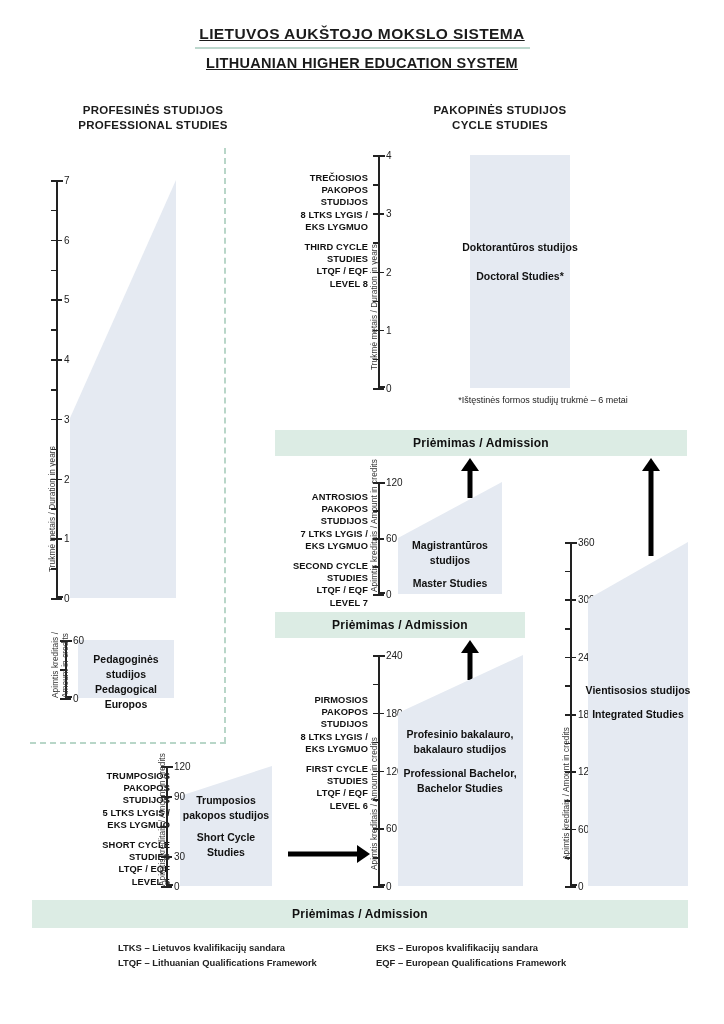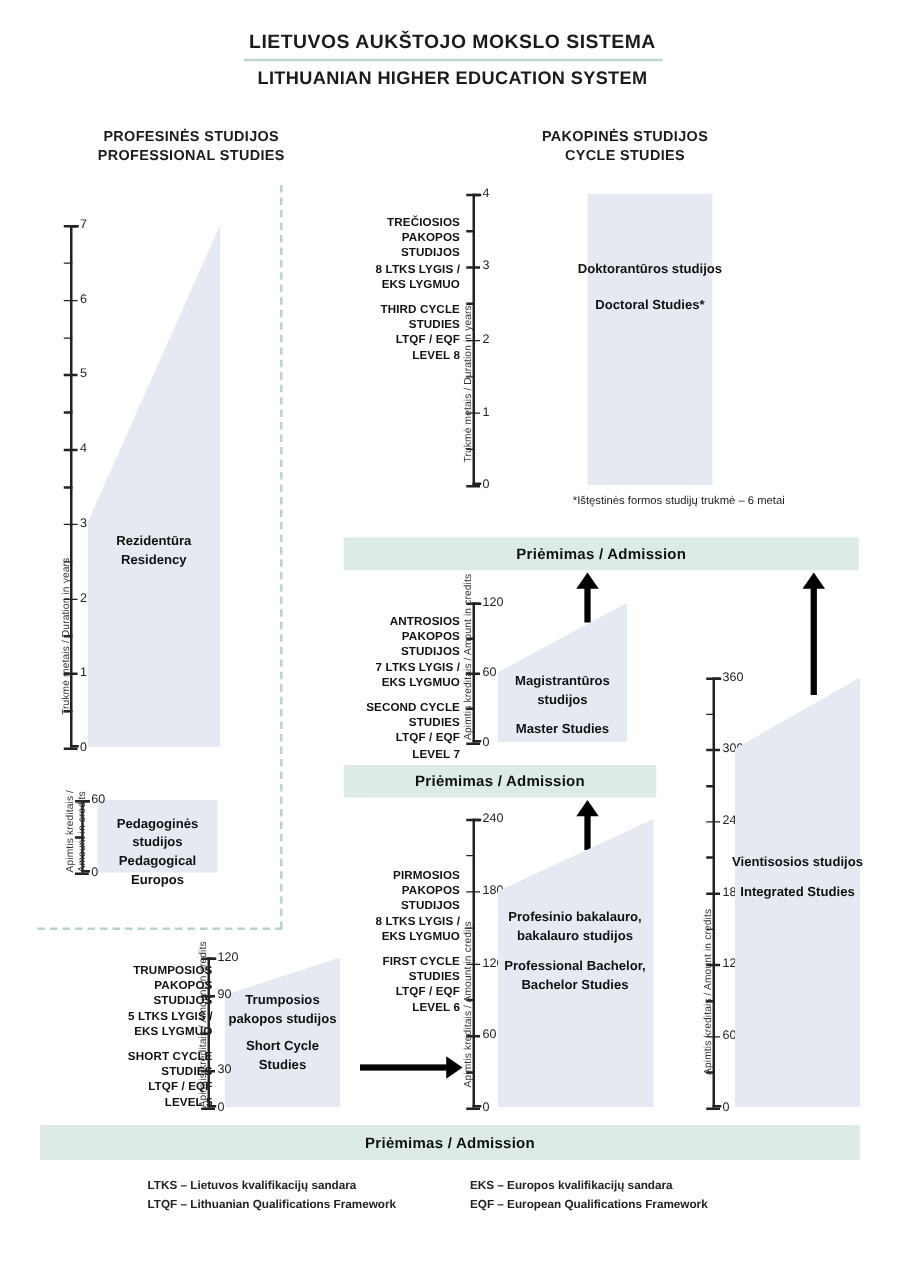--- a/index.html
+++ b/index.html
@@ -5,21 +5,21 @@
   html,body{margin:0;padding:0;}
   body{
     width:724px;height:1024px;background:#ffffff;
     font-family:"Liberation Sans", sans-serif;
     color:#1b1b1b;position:relative;overflow:hidden;
   }
   .stage{position:absolute;left:0;top:0;width:724px;height:1024px;}
   .abs{position:absolute;}
 
   
-  #title-block{left:0;top:24px;width:724px;text-align:center;}
+  #title-block{left:0;top:24px;width:724px;text-align:center;text-decoration:underline;}
   #title-lt{font-size:15.5px;font-weight:bold;letter-spacing:.4px;line-height:20px;}
   #title-rule{width:335px;height:2px;background:#bcd7cd;margin:3px auto 4px auto;}
   #title-en{font-size:14.5px;font-weight:bold;letter-spacing:.3px;line-height:20px;}
 
   .section-head{text-align:center;font-size:11.5px;font-weight:bold;line-height:15px;letter-spacing:.3px;}
   .shape-label{position:absolute;text-align:center;font-size:10.5px;font-weight:bold;line-height:15px;color:#111;}
 
   
   .axis{position:absolute;}
   .axis .spine{position:absolute;left:0;top:0;width:1.6px;height:100%;background:#222;}
@@ -78,24 +78,20 @@
     <div>CYCLE STUDIES</div>
   </div>
 
   <div class="dash-v abs" style="left:224px;top:148px;height:595px;"></div>
   <div class="dash-h abs" style="left:30px;top:742px;width:196px;"></div>
 
   <div class="abs" style="left:70px;top:180px;width:106px;height:418px;overflow:hidden;">
     <svg width="106" height="418" viewBox="0 0 106 418" xmlns="http://www.w3.org/2000/svg">
       <polygon points="0,238 106,0 106,418 0,418" fill="#e5eaf2"></polygon>
     </svg>
-  </div>
-  <div class="shape-label" style="left:70px;top:426px;width:106px;">
-    <div>Rezidentūra</div>
-    <div>Residency</div>
   </div>
 
   <div class="axis" style="left:56px;top:180px;height:418px;">
     <div class="spine"></div>
     <div class="cap" style="top:0;"></div>
     <div class="cap" style="bottom:0;"></div>
 
     <div class="tick major" style="top:0px;"></div>
     <div class="tlab" style="top:0px;">7</div>
     <div class="tick minor" style="top:29.9px;"></div>
@@ -217,21 +213,21 @@
     <div class="tick minor" style="top:145.6px;"></div>
     <div class="tick major" style="top:174.7px;"></div>
     <div class="tlab" style="top:174.7px;">1</div>
     <div class="tick minor" style="top:203.9px;"></div>
     <div class="tick major" style="top:233px;"></div>
     <div class="tlab" style="top:233px;">0</div>
     <div class="axis-title" style="left:-8px;top:215px;">Trukmė metais / Duration in years</div>
   </div>
 
   <div class="abs" style="left:470px;top:155px;width:100px;height:233px;background:#e5eaf2;"></div>
-  <div class="shape-label" style="left:460px;top:208px;width:120px;">
+  <div class="shape-label" style="left:460px;top:240px;width:120px;">
     <div>Doktorantūros studijos</div>
     <div style="height:14px;"></div>
     <div>Doctoral Studies*</div>
   </div>
 
   <div class="footnote" style="left:398px;top:394px;width:290px;">
     <div>*Ištęstinės formos studijų trukmė – 6 metai</div>
   </div>
 
   <div class="adm" style="left:275px;top:430px;width:412px;height:26px;">Priėmimas / Admission</div>

